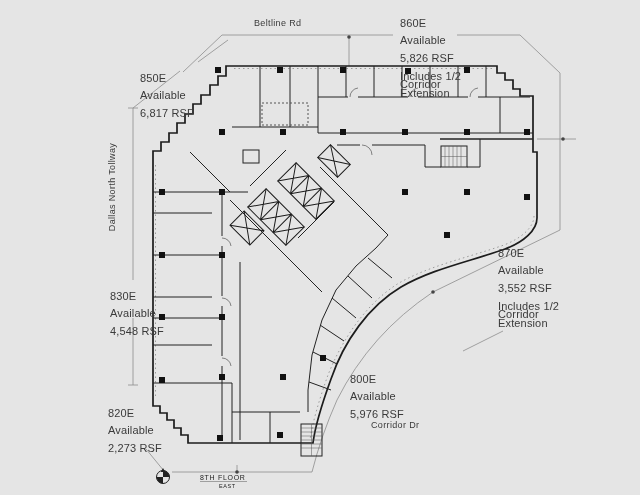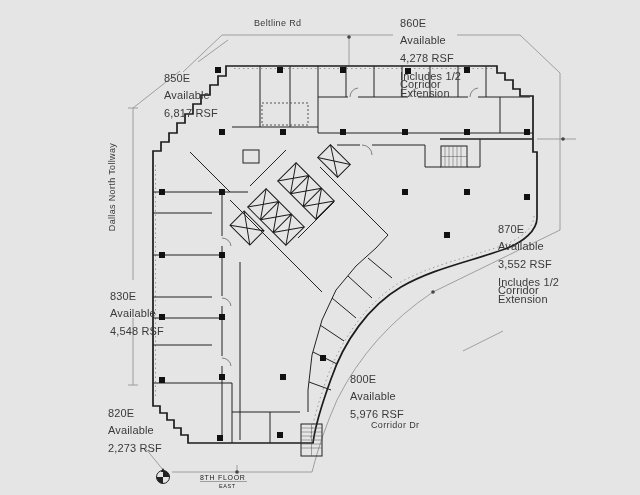--- a/index.html
+++ b/index.html
@@ -6,23 +6,23 @@
   .stage{position:relative;width:640px;height:495px;background:#e5e5e5;overflow:hidden;
          font-family:"Liberation Sans",sans-serif;}
   svg{position:absolute;left:0;top:0;}
   .lbl{position:absolute;color:#3a3a3a;white-space:pre-line;}
   .suite{font-size:11px;line-height:8.8px;letter-spacing:.15px;}
   .suite .note{width:76px;}
   .street{font-size:9px;letter-spacing:.35px;}
   .vert{width:160px;text-align:center;transform:rotate(-90deg);}
   .title-floor{font-size:7px;letter-spacing:.7px;color:#222;}
   .title-east{font-size:5.5px;letter-spacing:.6px;color:#222;}
-  .s850{left:164px;top:65px;}
+  .s850{left:140px;top:65px;}
   .s860{left:400px;top:10px;width:92px;}
-  .s870{left:498px;top:216px;width:92px;}
+  .s870{left:498px;top:240px;width:92px;}
   .s830{left:110px;top:283px;}
   .s820{left:108px;top:400px;}
   .s800{left:350px;top:366px;}
   .beltline{left:254px;top:18px;}
   .tollway{left:32px;top:182px;}
   .spectrum{left:371px;top:420px;}
   .floorTitle{left:200px;top:473.5px;}
   .eastTitle{left:219px;top:482.5px;}
 </style>
 </head>
@@ -195,21 +195,21 @@
 
   <div class="lbl suite s850">
     <div class="num">850E</div>
     <div>Available</div>
     <div>6,817 RSF</div>
   </div>
 
   <div class="lbl suite s860">
     <div class="num">860E</div>
     <div>Available</div>
-    <div>4,278 RSF</div>
+    <div>5,826 RSF</div>
     <div class="note">Includes 1/2 Corridor Extension</div>
   </div>
 
   <div class="lbl suite s870">
     <div class="num">870E</div>
     <div>Available</div>
     <div>3,552 RSF</div>
     <div class="note">Includes 1/2 Corridor Extension</div>
   </div>
 

